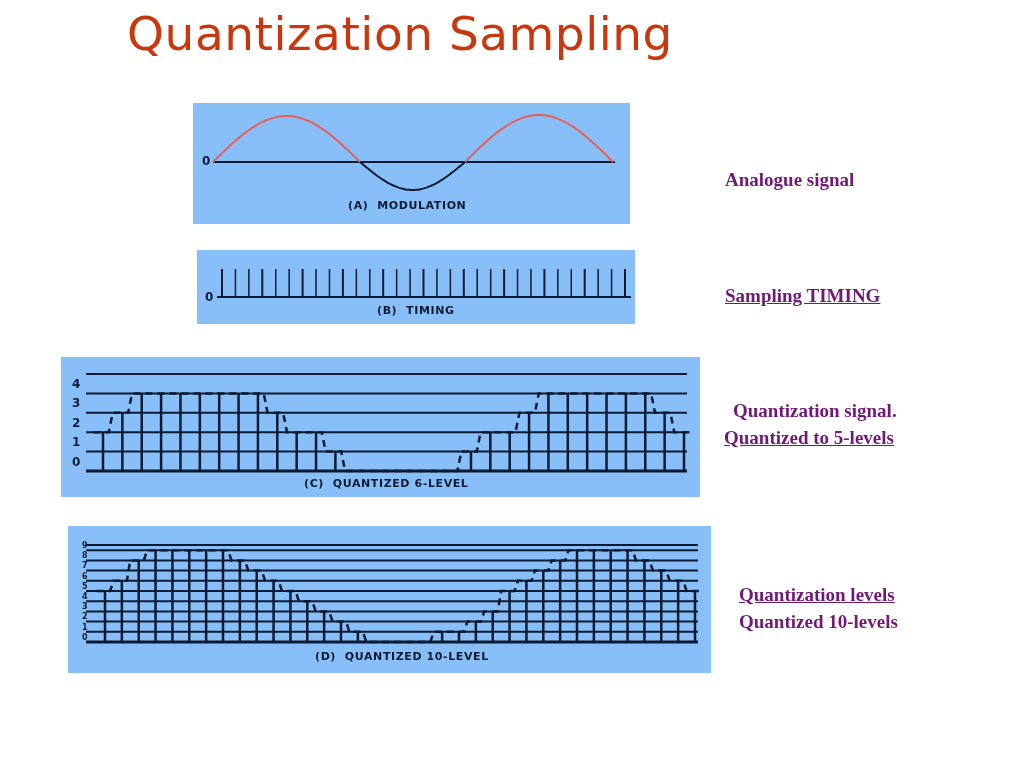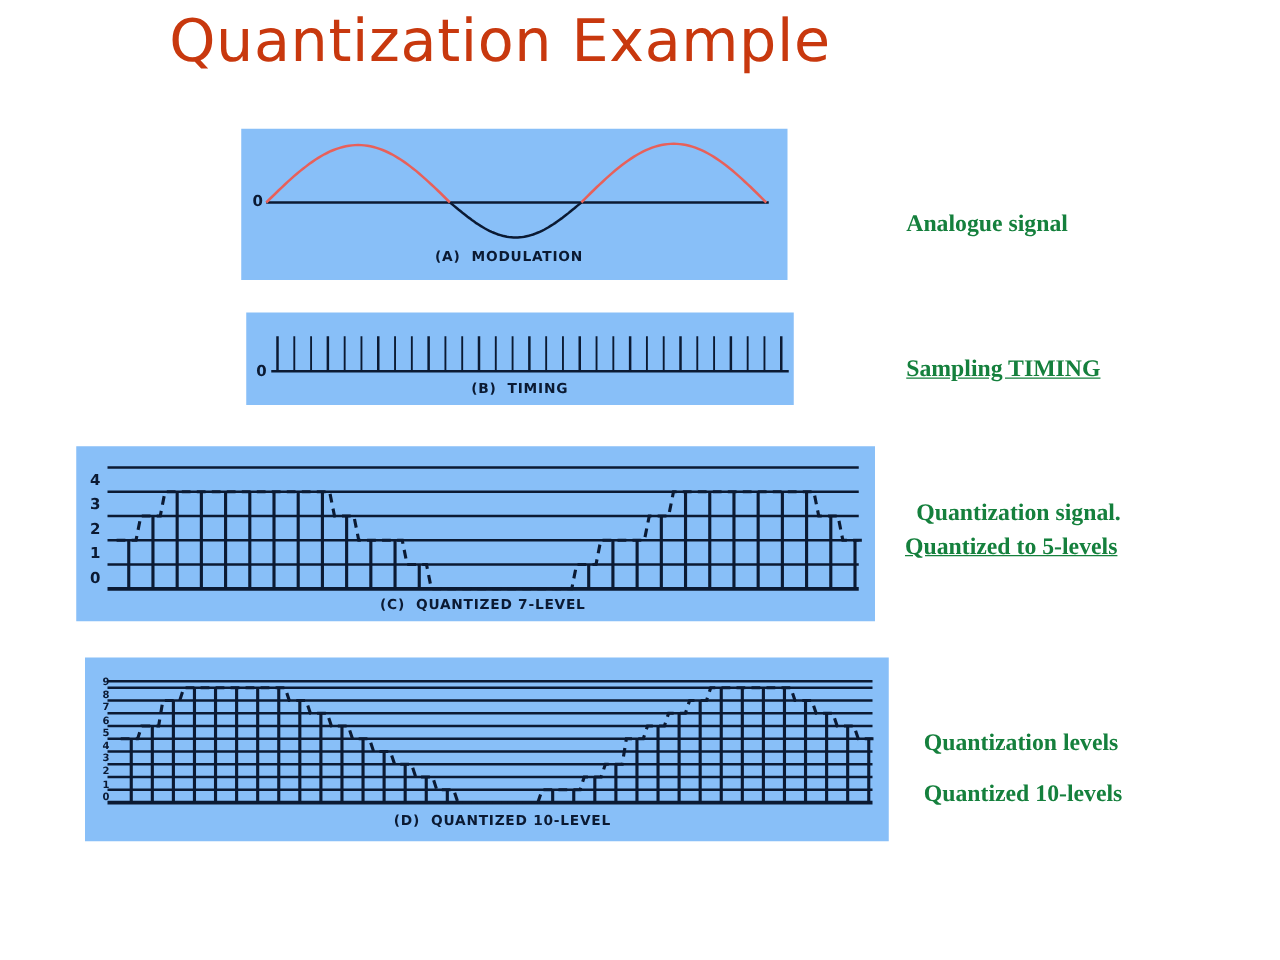--- a/index.html
+++ b/index.html
@@ -14,31 +14,31 @@
     font-size: 47px; color: #c8380e; letter-spacing: 0.5px;
   }
   .panel { position: absolute; background: #88bff8; }
   .panel svg { position: absolute; left: 0; top: 0; }
   .caption {
     position: absolute; font-family: "DejaVu Sans", sans-serif; font-weight: bold;
     font-size: 11px; color: #0b1a33; letter-spacing: 0.6px; white-space: pre; text-align: right;
   }
   .label {
     position: absolute; font-family: "Liberation Serif", serif; font-weight: bold;
-    font-size: 19px; color: #15803d; line-height: 27px; white-space: nowrap; text-align: right;
+    font-size: 19px; color: #701a75; line-height: 27px; white-space: nowrap; text-align: right;
   }
   .ylab {
     position: absolute; font-family: "DejaVu Sans", sans-serif; font-weight: bold;
     color: #0b1a33;
   }
 </style>
 </head>
 <body>
 
-<div class="title">Quantization Example</div>
+<div class="title">Quantization Sampling</div>
 
 <div class="panel" style="left:193px; top:103px; width:437px; height:121px;">
   <svg width="437" height="121">
     <line x1="20" y1="59" x2="422" y2="59" stroke="#0b1a33" stroke-width="2"></line>
     <path id="sineA-pos" fill="none" stroke="#e8605a" stroke-width="2" d="M20.0 59.0L22.4 56.6L24.9 54.2L27.4 51.8L29.8 49.4L32.3 47.1L34.7 44.8L37.1 42.5L39.6 40.3L42.0 38.1L44.5 36.0L47.0 33.9L49.4 32.0L51.9 30.1L54.3 28.2L56.8 26.5L59.2 24.8L61.6 23.3L64.1 21.8L66.5 20.4L69.0 19.2L71.4 18.0L73.9 17.0L76.3 16.1L78.8 15.3L81.3 14.6L83.7 14.0L86.2 13.6L88.6 13.3L91.0 13.1L93.5 13.0L96.0 13.1L98.4 13.3L100.9 13.6L103.3 14.0L105.8 14.6L108.2 15.3L110.7 16.1L113.1 17.0L115.5 18.0L118.0 19.2L120.5 20.4L122.9 21.8L125.3 23.3L127.8 24.8L130.3 26.5L132.7 28.2L135.2 30.1L137.6 32.0L140.1 33.9L142.5 36.0L144.9 38.1L147.4 40.3L149.8 42.5L152.3 44.8L154.8 47.1L157.2 49.4L159.7 51.8L162.1 54.2L164.5 56.6L167.0 59.0M272.0 59.0L274.5 56.5L276.9 54.1L279.4 51.6L281.9 49.2L284.3 46.8L286.8 44.5L289.3 42.2L291.7 39.9L294.2 37.7L296.7 35.5L299.1 33.4L301.6 31.4L304.1 29.4L306.5 27.6L309.0 25.8L311.5 24.1L313.9 22.5L316.4 21.0L318.9 19.6L321.3 18.3L323.8 17.1L326.3 16.1L328.7 15.1L331.2 14.3L333.7 13.6L336.1 13.0L338.6 12.6L341.1 12.3L343.5 12.1L346.0 12.0L348.5 12.1L350.9 12.3L353.4 12.6L355.9 13.0L358.3 13.6L360.8 14.3L363.3 15.1L365.7 16.1L368.2 17.1L370.7 18.3L373.1 19.6L375.6 21.0L378.1 22.5L380.5 24.1L383.0 25.8L385.5 27.6L387.9 29.4L390.4 31.4L392.9 33.4L395.3 35.5L397.8 37.7L400.3 39.9L402.7 42.2L405.2 44.5L407.7 46.8L410.1 49.2L412.6 51.6L415.1 54.1L417.5 56.5L420.0 59.0"></path>
     <path id="sineA-neg" fill="none" stroke="#0b1a33" stroke-width="2" d="M167.0 59.0L168.8 60.5L170.5 61.9L172.3 63.4L174.0 64.8L175.8 66.2L177.5 67.7L179.3 69.0L181.0 70.4L182.8 71.7L184.5 73.0L186.3 74.2L188.0 75.5L189.8 76.6L191.5 77.7L193.3 78.8L195.0 79.8L196.8 80.8L198.5 81.7L200.3 82.5L202.0 83.2L203.8 83.9L205.5 84.6L207.3 85.1L209.0 85.6L210.8 86.0L212.5 86.4L214.3 86.7L216.0 86.8L217.8 87.0L219.5 87.0L221.3 87.0L223.0 86.8L224.8 86.7L226.5 86.4L228.3 86.0L230.0 85.6L231.8 85.1L233.5 84.6L235.3 83.9L237.0 83.2L238.8 82.5L240.5 81.7L242.3 80.8L244.0 79.8L245.8 78.8L247.5 77.7L249.3 76.6L251.0 75.5L252.8 74.2L254.5 73.0L256.3 71.7L258.0 70.4L259.8 69.0L261.5 67.7L263.3 66.2L265.0 64.8L266.8 63.4L268.5 61.9L270.3 60.5L272.0 59.0"></path>
   </svg>
   <div class="ylab" style="left:9px; top:51px; font-size:12px;">0</div>
   <div class="caption" style="left:155px; top:96px;">(A)  MODULATION</div>
 </div>
@@ -123,21 +123,21 @@
       <line x1="623" y1="114" x2="623" y2="75.2" stroke="#0b1a33" stroke-width="2.5"></line>
       <path d="M32.3 75.2L47.8 75.2L51.7 55.800000000000004L67.2 55.800000000000004L71.0 36.400000000000006L86.5 36.400000000000006L90.4 36.400000000000006L105.9 36.400000000000006L109.8 36.400000000000006L125.3 36.400000000000006L129.1 36.400000000000006L144.6 36.400000000000006L148.5 36.400000000000006L164.0 36.400000000000006L167.9 36.400000000000006L183.4 36.400000000000006L187.3 36.400000000000006L202.7 36.400000000000006L206.6 55.800000000000004L222.1 55.800000000000004L226.0 75.2L241.5 75.2L245.3 75.2L260.8 75.2L264.7 94.6L280.2 94.6L284.1 114L299.6 114L303.4 114L318.9 114L322.8 114L338.3 114L342.2 114L357.7 114L361.6 114L377.0 114L380.9 114L396.4 114L400.3 94.6L415.8 94.6L419.6 75.2L435.1 75.2L439.0 75.2L454.5 75.2L458.4 55.800000000000004L473.9 55.800000000000004L477.8 36.400000000000006L493.2 36.400000000000006L497.1 36.400000000000006L512.6 36.400000000000006L516.5 36.400000000000006L532.0 36.400000000000006L535.9 36.400000000000006L551.3 36.400000000000006L555.2 36.400000000000006L570.7 36.400000000000006L574.6 36.400000000000006L590.1 36.400000000000006L594.0 55.800000000000004L609.4 55.800000000000004L613.3 75.2L628.8 75.2" fill="none" stroke="#0b1a33" stroke-width="2.5" stroke-dasharray="7 5"></path>
     </svg>
   <div id="q5-ylabels">
       <div class="ylab" style="left: 11px; font-size: 12px; top: 20px;">4</div>
       <div class="ylab" style="left: 11px; font-size: 12px; top: 39.4px;">3</div>
       <div class="ylab" style="left: 11px; font-size: 12px; top: 58.8px;">2</div>
       <div class="ylab" style="left: 11px; font-size: 12px; top: 78.2px;">1</div>
       <div class="ylab" style="left: 11px; font-size: 12px; top: 97.6px;">0</div>
     </div>
-  <div class="caption" style="left:243px; top:120px;">(C)  QUANTIZED 7-LEVEL</div>
+  <div class="caption" style="left:243px; top:120px;">(C)  QUANTIZED 6-LEVEL</div>
 </div>
 
 <div class="panel" style="left:68px; top:526px; width:643px; height:147px;">
   <svg width="643" height="147" id="q10-svg">
       <line x1="18" y1="19" x2="630" y2="19" stroke="#0b1a33" stroke-width="2"></line>
       <line x1="18" y1="116" x2="630" y2="116" stroke="#0b1a33" stroke-width="3"></line>
       <line x1="18" y1="105.8" x2="630" y2="105.8" stroke="#0b1a33" stroke-width="2"></line>
       <line x1="18" y1="95.6" x2="630" y2="95.6" stroke="#0b1a33" stroke-width="2"></line>
       <line x1="18" y1="85.4" x2="630" y2="85.4" stroke="#0b1a33" stroke-width="2"></line>
       <line x1="18" y1="75.2" x2="630" y2="75.2" stroke="#0b1a33" stroke-width="2"></line>
@@ -196,14 +196,14 @@
       <div class="ylab" style="left: 14px; font-size: 8px; top: 96.6px;">1</div>
       <div class="ylab" style="left: 14px; font-size: 8px; top: 106.8px;">0</div>
     </div>
   <div class="caption" style="left:247px; top:124px;">(D)  QUANTIZED 10-LEVEL</div>
 </div>
 
 <div class="label" style="left:725px; top:166px;">Analogue signal</div>
 <div class="label" style="left:725px; top:282px;text-decoration:underline;">Sampling TIMING</div>
 <div class="label" style="left:733px; top:397px;">Quantization signal.</div>
 <div class="label" style="left:724px; top:424px;text-decoration:underline;">Quantized to 5-levels</div>
-<div class="label" style="left:739px; top:581px;">Quantization levels</div>
-<div class="label" style="left:739px; top:608px;margin-top:14px;">Quantized 10-levels</div>
+<div class="label" style="left:739px; top:581px;text-decoration:underline;">Quantization levels</div>
+<div class="label" style="left:739px; top:608px;">Quantized 10-levels</div>
 
 </body></html>

